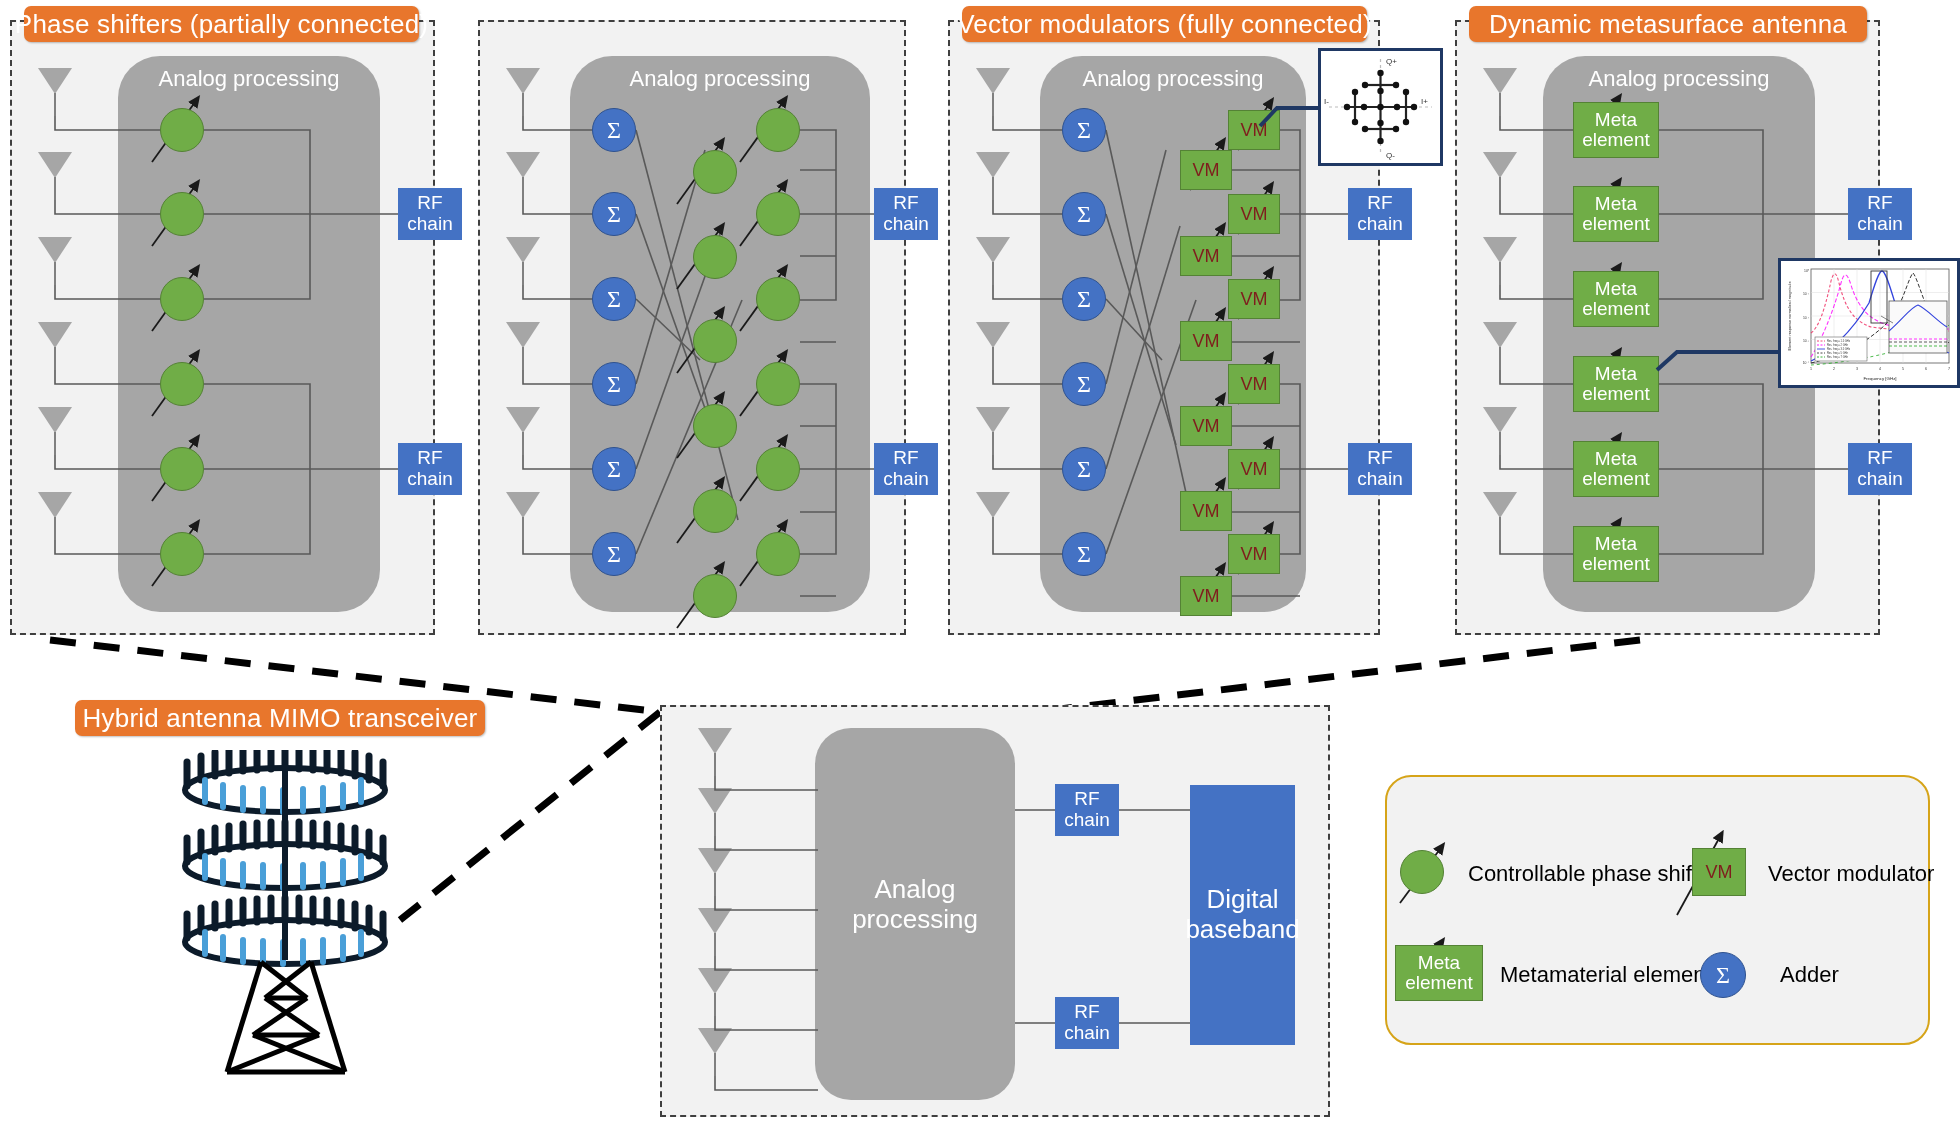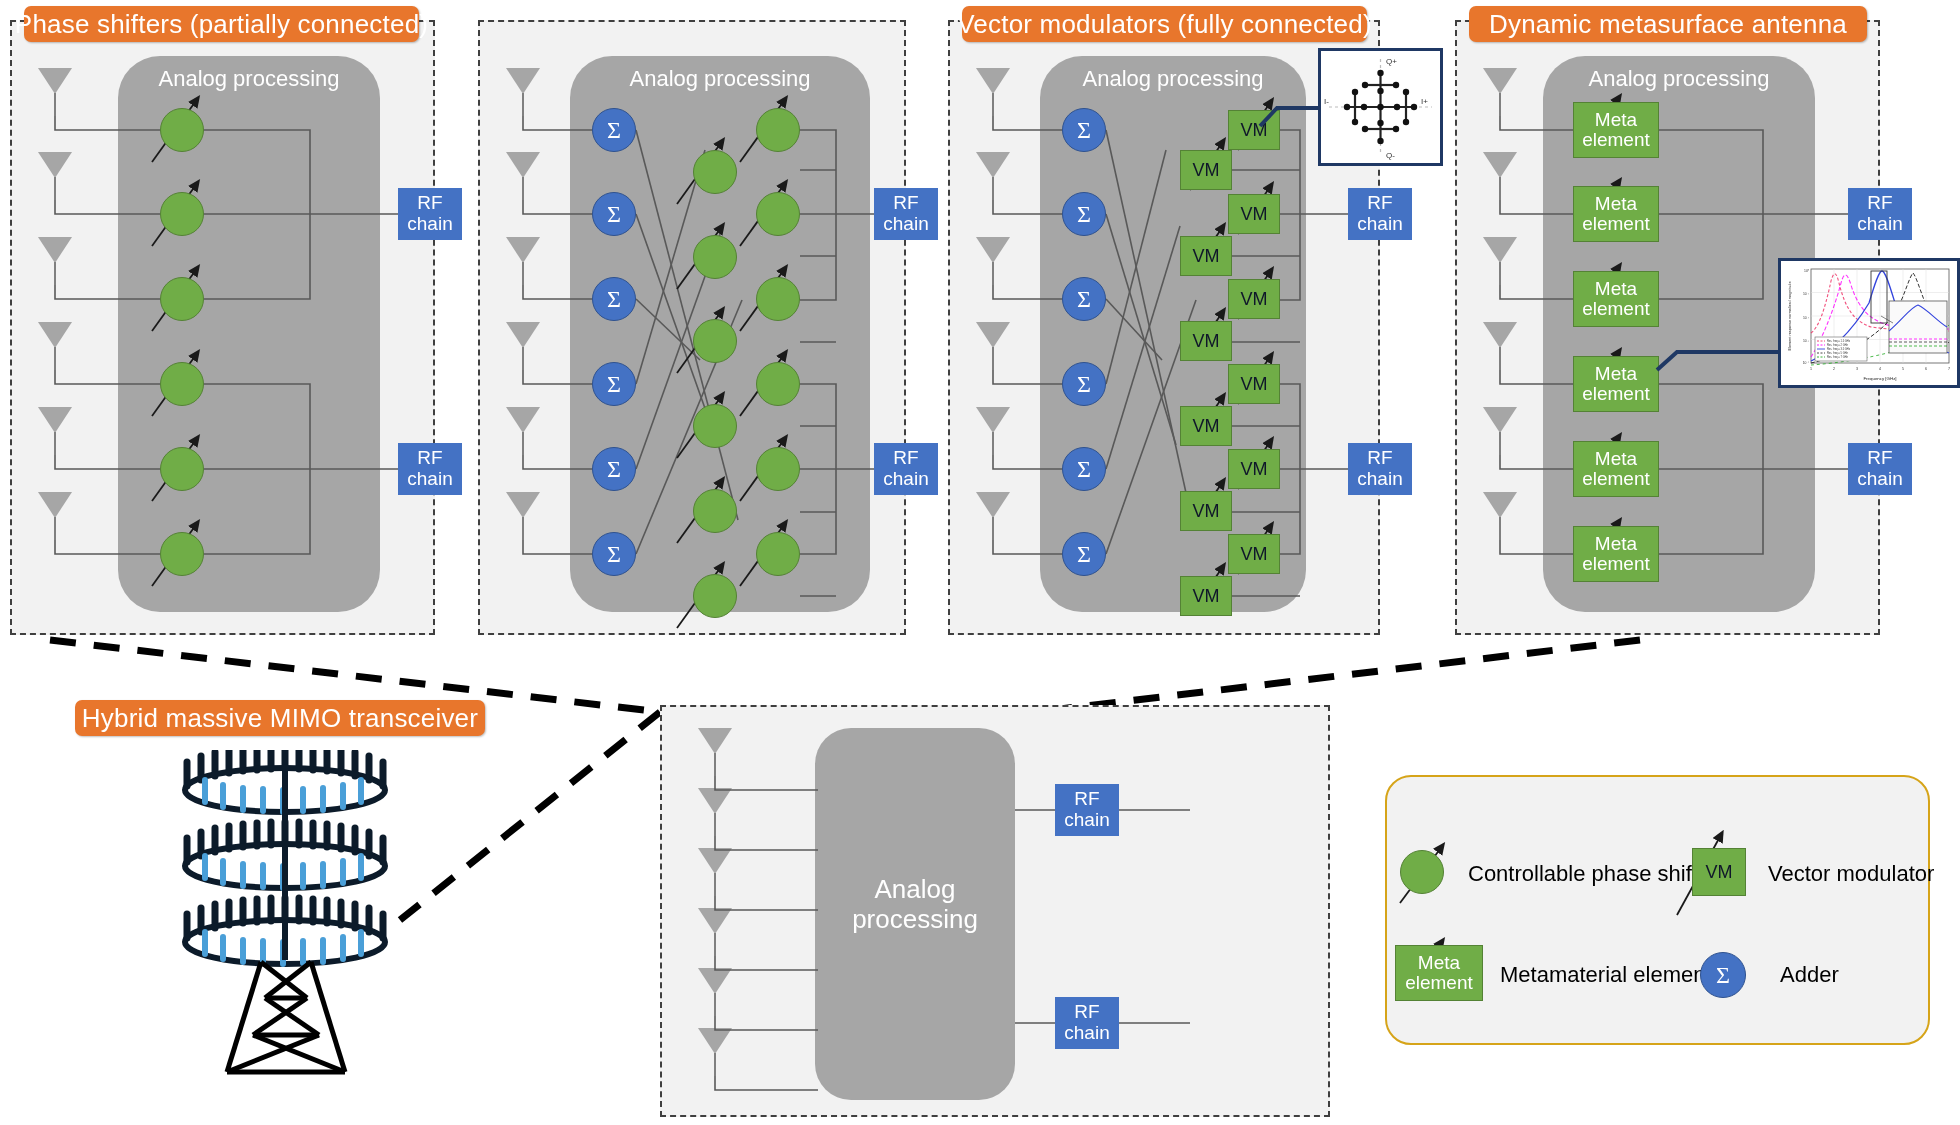--- a/index.html
+++ b/index.html
@@ -24,21 +24,21 @@
   .ant .stem{position:absolute;left:16px;top:25px;width:2px;height:23px;background:#808080;}
 
   
   .ps{position:absolute;width:44px;height:44px;border-radius:50%;
       background:#70AD47;border:1px solid #548235;box-sizing:border-box;}
   .sum{position:absolute;width:44px;height:44px;border-radius:50%;
       background:#4472C4;border:1px solid #2F528F;box-sizing:border-box;
       color:#fff;display:flex;align-items:center;justify-content:center;
       font-size:24px;font-family:"Liberation Serif", serif;}
   .vm{position:absolute;width:52px;height:40px;background:#70AD47;border:1px solid #548235;
-      box-sizing:border-box;color:#0f172a;display:flex;align-items:center;justify-content:center;
+      box-sizing:border-box;color:#7f1d1d;display:flex;align-items:center;justify-content:center;
       font-size:18px;}
   .meta{position:absolute;width:86px;height:56px;background:#70AD47;border:1px solid #548235;
       box-sizing:border-box;color:#fff;display:flex;align-items:center;justify-content:center;
       text-align:center;font-size:19px;line-height:1.05;}
   .rf{position:absolute;width:64px;height:52px;background:#4472C4;
       color:#fff;display:flex;align-items:center;justify-content:center;text-align:center;
       font-size:19px;line-height:1.08;box-sizing:border-box;}
   .db{position:absolute;background:#4472C4;color:#fff;display:flex;align-items:center;
       justify-content:center;text-align:center;font-size:26px;line-height:1.15;box-sizing:border-box;}
 
@@ -507,21 +507,21 @@
           <text x="28" y="34">10⁻¹</text>
         <text x="28" y="58">10⁻²</text>
           <text x="28" y="81">10⁻³</text>
         <text x="28" y="103">10⁻⁴</text>
       </g>
       <text x="99" y="119" font-size="4.4" fill="#222" text-anchor="middle" font-family="Liberation Sans, sans-serif">Frequency [GHz]</text>
       <text x="10" y="55" font-size="3.8" fill="#222" text-anchor="middle" transform="rotate(-90 10,55)" font-family="Liberation Sans, sans-serif">Element response normalized magnitude</text>
     </svg>
   </div>
 
-  <div class="panel-title" style="left:75px;top:700px;width:410px;height:36px;">Hybrid massive MIMO transceiver</div>
+  <div class="panel-title" style="left:75px;top:700px;width:410px;height:36px;">Hybrid antenna MIMO transceiver</div>
 
   <svg class="tower" width="290" height="330" style="left:165px;top:750px;">
     <g id="rings">
 
       <g>
         <g stroke="#0c1b2a" stroke-width="7" stroke-linecap="round">
           <line x1="22" y1="36" x2="22" y2="12"></line>
             <line x1="36" y1="30" x2="36" y2="6"></line>
           <line x1="50" y1="26" x2="50" y2="2"></line>
             <line x1="64" y1="23" x2="64" y2="0"></line>
@@ -670,20 +670,21 @@
     <path class="w" d="M715,1016 L715,1030 L818,1030"></path>
     <path class="w" d="M715,1076 L715,1090 L818,1090"></path>
     <path class="w" d="M1015,810 L1055,810"></path>
     <path class="w" d="M1015,1023 L1055,1023"></path>
     <path class="w" d="M1119,810 L1190,810"></path>
     <path class="w" d="M1119,1023 L1190,1023"></path>
   </svg>
 
   <div class="rf" style="left:1055px;top:784px;">RF<br>chain</div>
   <div class="rf" style="left:1055px;top:997px;">RF<br>chain</div>
+  <div class="db" style="left:1190px;top:785px;width:105px;height:260px;">Digital<br>baseband</div>
 
   <div class="legend-box" style="left:1385px;top:775px;width:545px;height:270px;"></div>
 
   <svg class="wires" width="1960" height="1125">
     <g class="arrw">
       <line x1="1400" y1="903" x2="1443" y2="845" marker-end="url(#ah)"></line>
       <line x1="1677" y1="915" x2="1722" y2="833" marker-end="url(#ah)"></line>
       <line x1="1400" y1="1000" x2="1443" y2="940" marker-end="url(#ah)"></line>
     </g>
   </svg>

